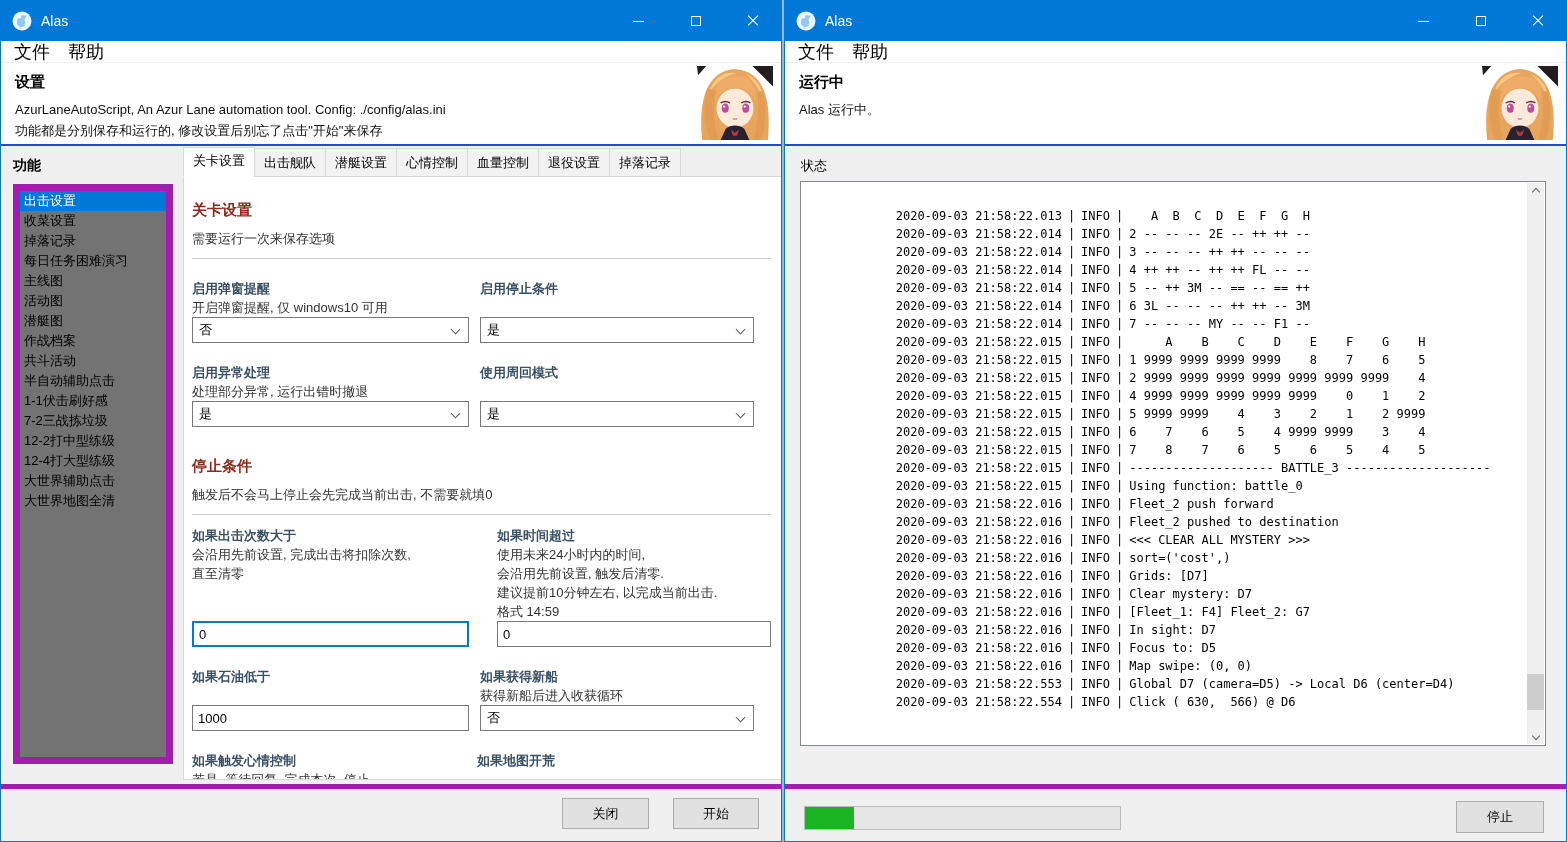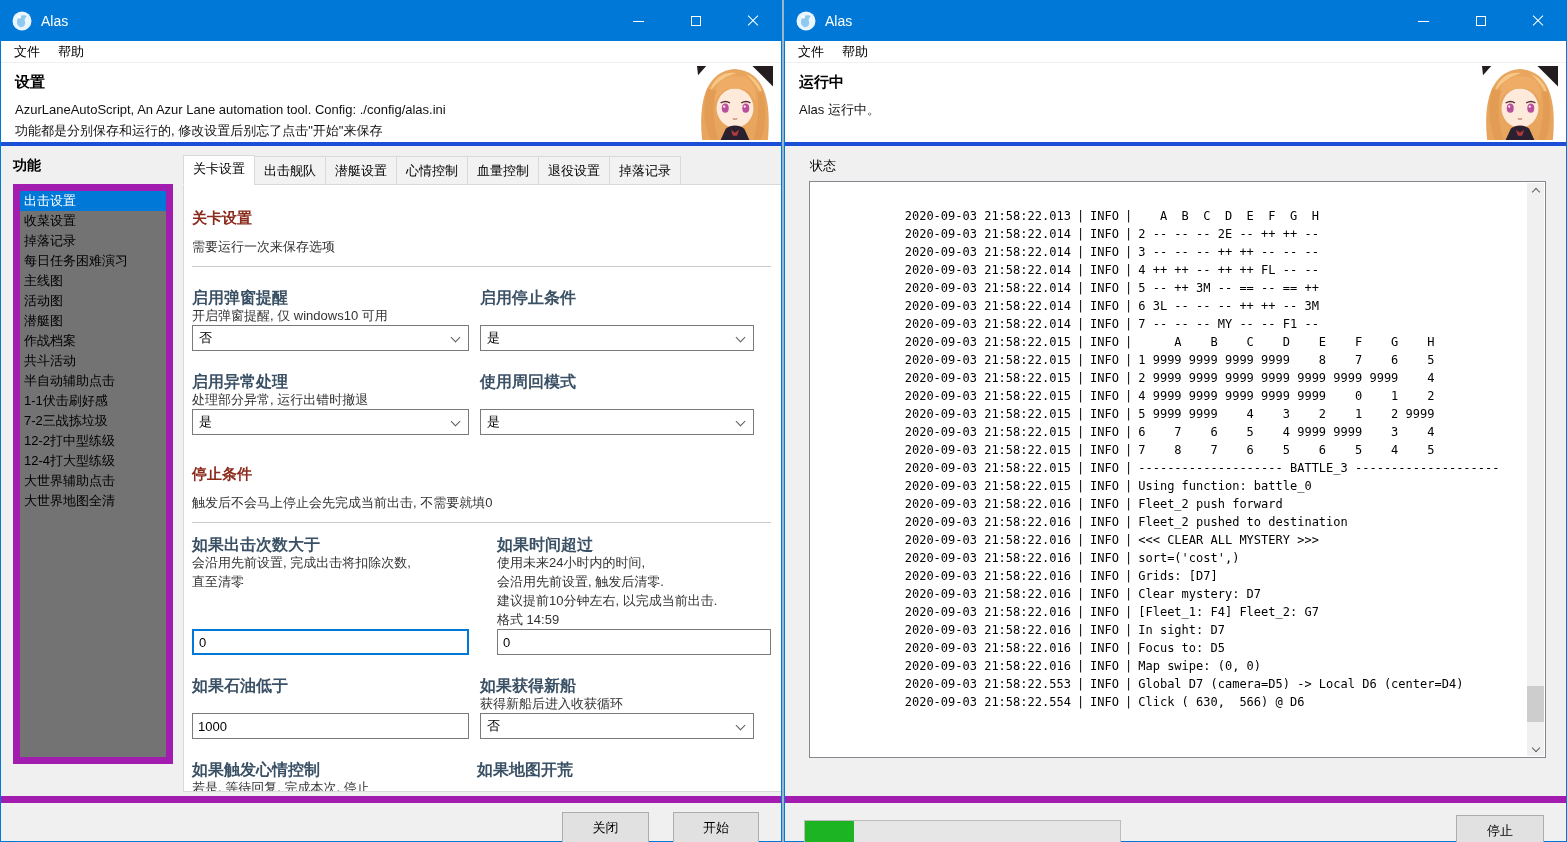--- a/index.html
+++ b/index.html
@@ -18,52 +18,52 @@
   .win-controls { margin-left:auto; display:flex; height:40px; }
   .win-btn { width:57px; height:40px; display:flex; align-items:center; justify-content:center; }
   .glyph-min { width:11px; height:1px; background:#fff; }
   .glyph-max { width:10px; height:10px; border:1px solid #fff; }
   .glyph-close { position:relative; width:12px; height:12px; }
   .glyph-close:before,.glyph-close:after { content:""; position:absolute; left:-1px; top:5px; width:14px; height:1px; background:#fff; }
   .glyph-close:before { transform:rotate(45deg); }
   .glyph-close:after  { transform:rotate(-45deg); }
 
   
-  .menubar { height:22px; background:#fff; display:flex; align-items:center; font-size:13px; padding-left:4px; flex:none; border-bottom:1px solid #f0f0f0; }
+  .menubar { height:22px; background:#fff; display:flex; align-items:center; font-size:18px; padding-left:4px; flex:none; border-bottom:1px solid #f0f0f0; }
   .menu-item { padding:2px 9px; }
-  .hdr { height:83px; background:#fff; border-bottom:4px solid #1d4ed8; padding:8px 14px 12px; position:relative; flex:none; }
+  .hdr { height:83px; background:#fff; border-bottom:2px solid #1d4ed8; padding:8px 14px 12px; position:relative; flex:none; }
   .hdr h1 { font-size:15px; margin:2px 0 7px; }
   .hdr .hline { font-size:13px; line-height:21px; color:#111; }
   .avatar { position:absolute; right:8px; top:3px; width:76px; height:74px; }
 
   
   .main { flex:1; display:flex; position:relative; overflow:hidden; }
   .sidebar { width:182px; flex:none; padding:11px 10px 0 12px; }
   .sb-title { font-size:14px; font-weight:bold; margin-bottom:9px; }
   .listbox { background:#737373; border:7px solid #a21caf; height:580px; overflow:hidden; }
   .lb-item { height:20px; line-height:20px; font-size:13px; padding-left:4px; white-space:nowrap; }
   .lb-item.selected { background:#0078d7; color:#fff; }
 
-  .content-wrap { flex:1; margin-right:10px; display:flex; flex-direction:column; position:relative; padding-top:2px;margin-top:8px; }
+  .content-wrap { flex:1; margin-right:10px; display:flex; flex-direction:column; position:relative; padding-top:2px; }
   .tabs { display:flex; flex:none; position:relative; z-index:2; }
   .tab { font-size:13px; padding:5px 9px 4px; background:#f2f2f2; border:1px solid #d9d9d9; margin-right:-1px; white-space:nowrap; }
   .tab.active { background:#fff; border-bottom:1px solid #fff; padding-top:4px; margin-top:-1px; }
   .panel { flex:1; background:#fff; border:1px solid #d9d9d9; margin-top:-1px; margin-bottom:4px;
            position:relative; overflow:hidden; padding:0 18px 0 8px; }
   .panel-inner { padding-right:17px; }
 
   .sec-title { color:#8b2b1c; font-weight:bold; font-size:15px; margin-top:24px; }
   .sec-sub { font-size:13px; color:#333; margin-top:10px; }
   .sep-hr { border:none; border-top:1px solid #c9c9c9; margin-top:10px; }
   .frow { display:flex; gap:11px; margin-top:21px; align-items:stretch; }
   .frow.tight { margin-top:12px;gap:28px; }
   .field { display:flex; flex-direction:column; }
   .field.c1 { width:277px; }
   .field.c2 { width:274px; }
-  .f-label { color:#3a5064; font-weight:bold; font-size:16px; height:18px; }
+  .f-label { color:#3a5064; font-weight:bold; font-size:13px; height:18px; }
   .f-help { font-size:13px; color:#333; line-height:19px; }
   .f-ctl { margin-top:8px; }
   .auto-bottom { margin-top:auto; }
 
   .fakesel { height:26px; border:1px solid #7a7a7a; background:#fff; display:flex; align-items:center;
              padding:0 24px 0 6px; font-size:13px; position:relative; }
   .fakesel .chev { position:absolute; right:9px; top:8px; }
   .chev { width:7px; height:7px; border-right:1.5px solid #5d5d5d; border-bottom:1.5px solid #5d5d5d; transform:rotate(45deg); }
   .chev.up { transform:rotate(-135deg); }
   .tb { width:100%; height:26px; border:1px solid #7a7a7a; background:#fff; font-size:13px; padding:0 5px;
@@ -71,29 +71,29 @@
   .tb.focus { border:2px solid #0078d7; }
 
   
   .vscroll { position:absolute; right:1px; top:1px; bottom:1px; width:17px; background:#f0f0f0; }
   .vs-arrow { position:absolute; left:0; width:17px; height:17px; display:flex; align-items:center; justify-content:center; }
   .vs-arrow.up { top:0; } .vs-arrow.down { bottom:0; }
   .vs-arrow .chev { width:6px; height:6px; border-color:#606060; }
   .vs-thumb { position:absolute; left:0; width:17px; background:#cdcdcd; }
 
   
-  .footer { height:45px; flex:none; border-top:7px solid #a21caf; position:relative;font-family:Liberation Mono, monospace; }
+  .footer { height:57px; flex:none; border-top:5px solid #a21caf; position:relative;font-family:Liberation Mono, monospace; }
   .btn { position:absolute; height:31px; background:#e1e1e1; border:1px solid #adadad; font-size:13px;
          display:flex; align-items:center; justify-content:center; font-family:inherit; }
   #btn-close { width:87px; right:132px; top:9px; }
   #btn-start { width:86px; right:22px;  top:9px; }
   #btn-stop  { width:88px; right:22px;  top:12px; height:32px; }
 
   
-  .status-area { flex:1; position:relative; overflow:hidden;margin-left:9px; }
+  .status-area { flex:1; position:relative; overflow:hidden; }
   .status-label { position:absolute; left:16px; top:11px; font-size:13px; }
   .logbox { position:absolute; left:15px; right:20px; top:35px; bottom:38px; background:#fff;
             border:1px solid #828790; overflow:hidden; padding:7px 0 0 8px;
             font-family:"DejaVu Sans Mono","Liberation Mono",monospace; font-size:12px; }
   .log-line { height:18px; line-height:18px; white-space:pre; }
   .log-line span { white-space:pre; }
   .log-line .sp { padding:0 6px; }
   .pbar { position:absolute; left:19px; top:17px; width:317px; height:24px; background:#e6e6e6; border:1px solid #bcbcbc; }
   .pbar-fill { height:100%; background:#1cb422; }
 </style>

